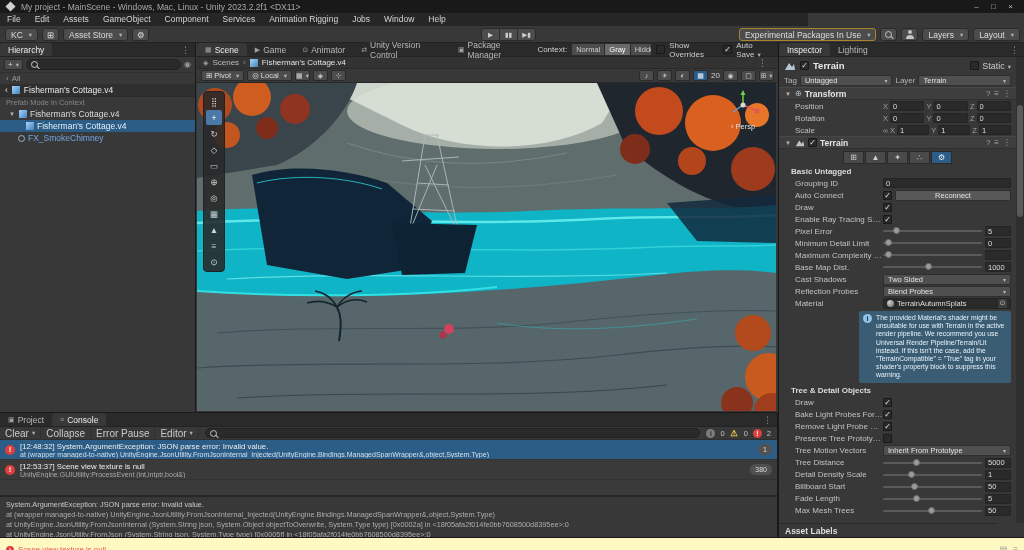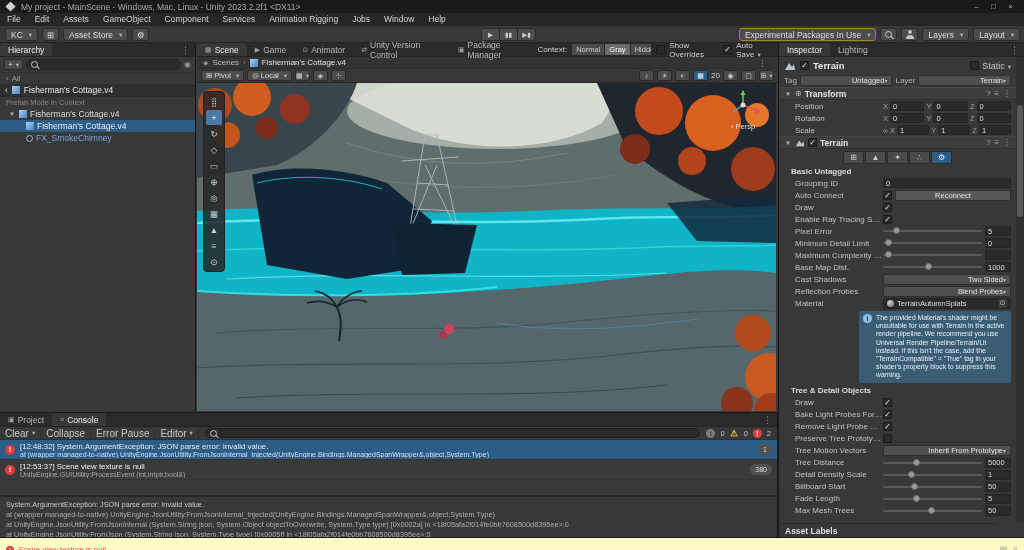--- a/index.html
+++ b/index.html
@@ -6,21 +6,21 @@
 body{margin:0;background:#111;}
 .app{position:relative;width:1024px;height:550px;background:#383838;color:#c8c8c8;font-size:9px;overflow:hidden;user-select:none;}
 .abs{position:absolute;}
 
 
 #titlebar{left:0;top:0;width:1024px;height:13px;background:#191919;display:flex;align-items:center;gap:6px;padding:0 6px;}
 #titlebar .title{color:#a8a8a8;font-size:8.5px;white-space:nowrap;}
 .winbtns{margin-left:auto;display:flex;gap:2px;}
 .winbtn{width:15px;text-align:center;color:#bbb;font-size:8px;line-height:12px;}
 .ulogo{width:9px;height:9px;background:#cfcfcf;transform:rotate(45deg) scale(.8);}
-#menubar{left:0;top:13px;width:1024px;height:13px;background:#262626;display:flex;align-items:center;}
+#menubar{left:0;top:13px;width:808px;height:13px;background:#262626;display:flex;align-items:center;}
 .mitem{padding:0 7px;font-size:8.5px;color:#d4d4d4;line-height:13px;}
 #toolbar{left:0;top:26px;width:1024px;height:17px;background:#383838;border-bottom:1px solid #232323;}
 .tleft{position:absolute;left:5px;top:2px;display:flex;gap:4px;}
 .tcenter{position:absolute;left:481px;top:2px;display:flex;}
 .tright{position:absolute;right:4px;top:2px;display:flex;gap:4px;}
 .tbtn{height:13px;background:#4c4c4c;border:1px solid #2a2a2a;border-radius:3px;padding:0 5px;font-size:8.5px;color:#ddd;display:flex;align-items:center;gap:3px;}
 .tbtn.ic{width:17px;justify-content:center;padding:0;}
 .pbtn{width:19px;height:13px;background:#4c4c4c;border:1px solid #2a2a2a;color:#ccc;font-size:6.5px;display:flex;align-items:center;justify-content:center;margin-left:-1px;}
 .pbtn:first-child{margin-left:0;border-radius:3px 0 0 3px;}
 .pbtn:last-child{border-radius:0 3px 3px 0;}
@@ -73,21 +73,21 @@
 .gizlbl{font-size:7.5px;color:#e4e4e4;margin-top:1px;}
 
 
 #inspector{left:778px;top:43px;width:246px;height:494px;background:#383838;border-left:1px solid #191919;overflow:hidden;}
 .icontent{position:absolute;left:0;top:14px;right:8px;bottom:14px;overflow:hidden;}
 .objhdr{height:17px;display:flex;align-items:center;gap:4px;padding:0 5px;}
 .objname{font-weight:bold;font-size:9.5px;color:#e8e8e8;}
 .chk{width:9px;height:9px;flex:0 0 auto;background:#2a2a2a;border:1px solid #191919;border-radius:1px;font-size:8px;line-height:8px;color:#e0e0e0;text-align:center;}
 .tagrow{height:13px;display:flex;align-items:center;gap:3px;padding:0 5px;font-size:8px;}
 .drop{height:11px;background:#4f4f4f;border:1px solid #2e2e2e;border-radius:2px;display:flex;align-items:center;padding:0 4px;font-size:7.5px;color:#e2e2e2;}
-.drop span{flex:1;white-space:nowrap;overflow:hidden;text-align:right;}
+.drop span{flex:1;white-space:nowrap;overflow:hidden;}
 .drop::after{content:"▾";font-size:6px;color:#b5b5b5;}
 .comphdr{height:13px;background:#3e3e3e;border-top:1px solid #474747;border-bottom:1px solid #2f2f2f;display:flex;align-items:center;gap:3px;padding:0 5px;}
 .compname{font-weight:bold;font-size:8.5px;color:#e4e4e4;}
 .hdricons{margin-left:auto;display:flex;gap:4px;color:#a5a5a5;font-size:8px;}
 .irow{height:12px;display:flex;align-items:center;}
 .ilabel{flex:0 0 104px;padding-left:16px;font-size:8px;color:#c2c2c2;white-space:nowrap;overflow:hidden;text-overflow:ellipsis;}
 .ictrl{flex:1;display:flex;align-items:center;gap:3px;padding-right:5px;min-width:0;}
 .vec{flex:1;display:flex;align-items:center;gap:2px;padding-right:5px;}
 .ax{font-size:7.5px;color:#9e9e9e;}
 .axf{flex:1;width:20px;min-width:0;height:10px;background:#2a2a2a;border:1px solid #242424;border-radius:1px;color:#dcdcdc;font-size:7.5px;padding:0 2px;}
@@ -218,21 +218,21 @@
     <div class="prefnote">Prefab Mode in Context</div>
     <div class="hrow" style="padding-left:8px;">
       <span class="fold">▼</span>
       <span class="cube"></span>
       <span style="color:#dcdcdc;">Fisherman's Cottage.v4</span>
     </div>
     <div class="hrow hsel" style="padding-left:26px;">
       <span class="cube"></span>
       <span style="color:#e4eef8;">Fisherman's Cottage.v4</span>
     </div>
-    <div class="hrow" style="padding-left:26px;">
+    <div class="hrow" style="padding-left:18px;">
       <span class="pring"></span>
       <span style="color:#71a7e3;">FX_SmokeChimney</span>
     </div>
   </div>
 
   <div id="sceneview" class="abs">
     <div class="ptabs">
       <span class="ptab active">
           <span class="tico">▦</span>
           <span>Scene</span>

